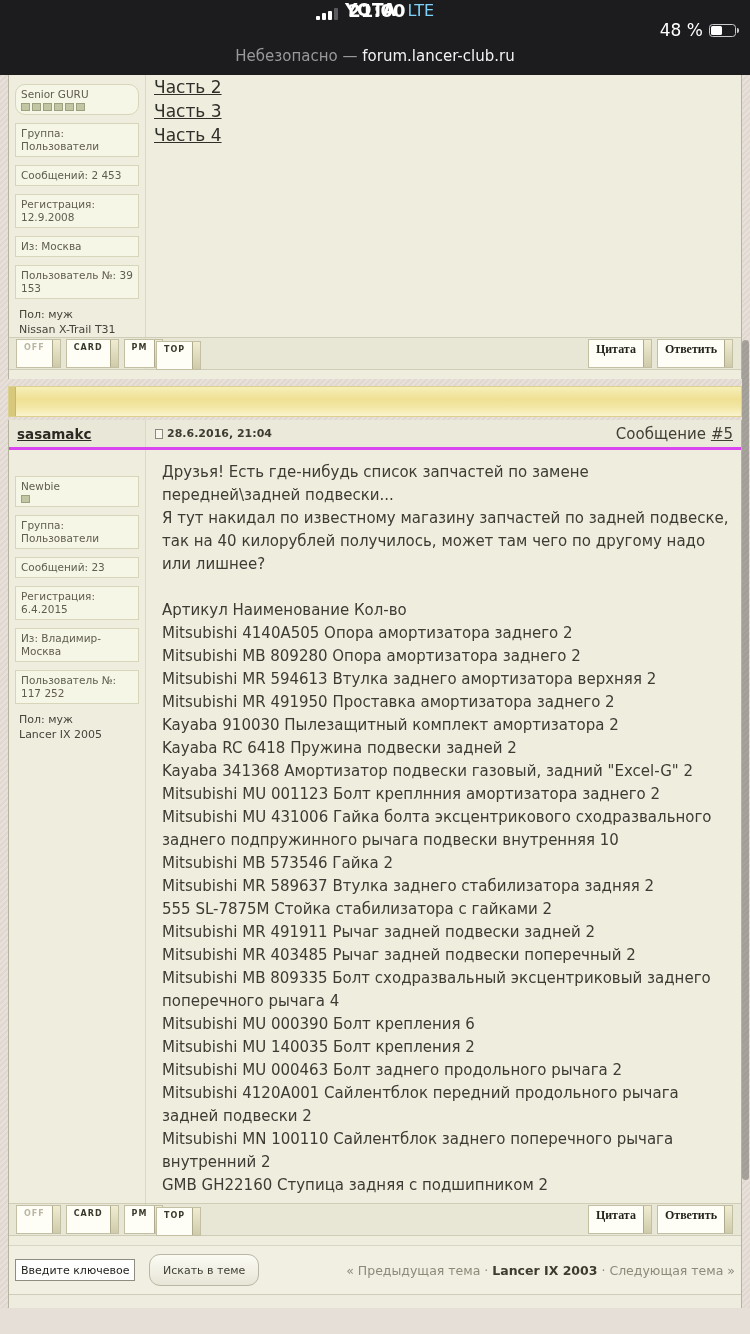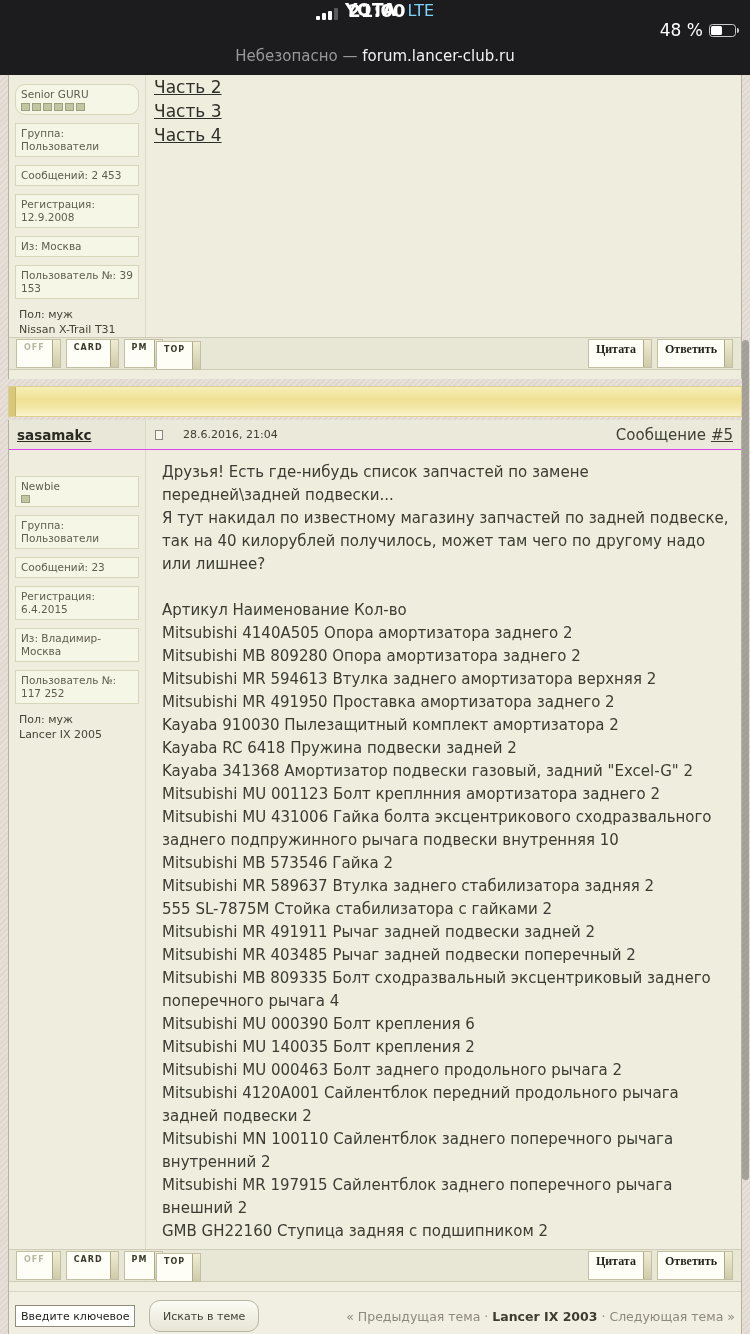--- a/index.html
+++ b/index.html
@@ -56,24 +56,24 @@
 
   .boardfoot { height:9px; background:#eeedde; border-left:1px solid #b5b3a0; border-right:1px solid #b5b3a0; }
 
   
   .gap6 { height:7px; }
   .yellow { position:relative; height:31px; margin:0 0 3px 0; border:1px solid #dcd08e;
             background:linear-gradient(180deg,#f7efb9 0%,#efe093 42%,#f3e7a6 70%,#faf3cd 100%); }
   .yellow .ytab { position:absolute; left:0; top:0; bottom:0; width:7px; background:#d8c87c; border-right:1px solid #c9b763; }
 
   
-  .phead { display:flex; align-items:center; height:30px; background:#ebe9da; border-bottom:1px solid #d946ef; }
+  .phead { display:flex; align-items:center; height:30px; background:#ebe9da; border-bottom:3px solid #d946ef; }
   .phead .hleft { width:137px; flex:none; padding-left:8px; align-self:stretch; display:flex; align-items:center; border-right:1px solid #dbd9c6; background:#e9e7d8; }
   .author { font-size:13.5px; font-weight:bold; color:#2b2b24; text-decoration:underline; }
-  .phead .hmid { display:flex; align-items:center; gap:20px; padding-left:9px; font-size:11px; font-weight:normal; color:#3e3c32; }
+  .phead .hmid { display:flex; align-items:center; gap:4px; padding-left:9px; font-size:11px; font-weight:bold; color:#3e3c32; }
   .dicon { width:8px; height:10px; border:1px solid #8a887a; background:#f8f7ee; }
   .phead .hright { margin-left:auto; padding-right:8px; font-size:15px; color:#3f3f35; }
   .phead .hright a { color:#3f3f35; text-decoration:underline; }
 
   .ucol .topgap { height:26px; }
 
   .ptext { font-size:15px; line-height:23px; color:#3c3c34; padding:7px 6px 6px 8px; }
   .ptext .blank { height:23px; }
 
   
@@ -244,21 +244,20 @@
                 <div>Mitsubishi MR 589637 Втулка заднего стабилизатора задняя 2</div>
                 <div>555 SL-7875M Стойка стабилизатора с гайками 2</div>
                 <div>Mitsubishi MR 491911 Рычаг задней подвески задней 2</div>
                 <div>Mitsubishi MR 403485 Рычаг задней подвески поперечный 2</div>
                 <div>Mitsubishi MB 809335 Болт сходразвальный эксцентриковый заднего поперечного рычага 4</div>
                 <div>Mitsubishi MU 000390 Болт крепления 6</div>
                 <div>Mitsubishi MU 140035 Болт крепления 2</div>
                 <div>Mitsubishi MU 000463 Болт заднего продольного рычага 2</div>
                 <div>Mitsubishi 4120A001 Сайлентблок передний продольного рычага задней подвески 2</div>
                 <div>Mitsubishi MN 100110 Сайлентблок заднего поперечного рычага внутренний 2</div>
-                <div>Mitsubishi MR 197915 Сайлентблок заднего поперечного рычага внешний 2</div>
                 <div>GMB GH22160 Ступица задняя с подшипником 2</div>
               </div>
           </div>
         </div>
       </div>
       <div class="btnrow">
         <div class="left">
           <span class="ibtn">
               <span class="lbl dim">OFF</span>
               <span class="tab"></span>

